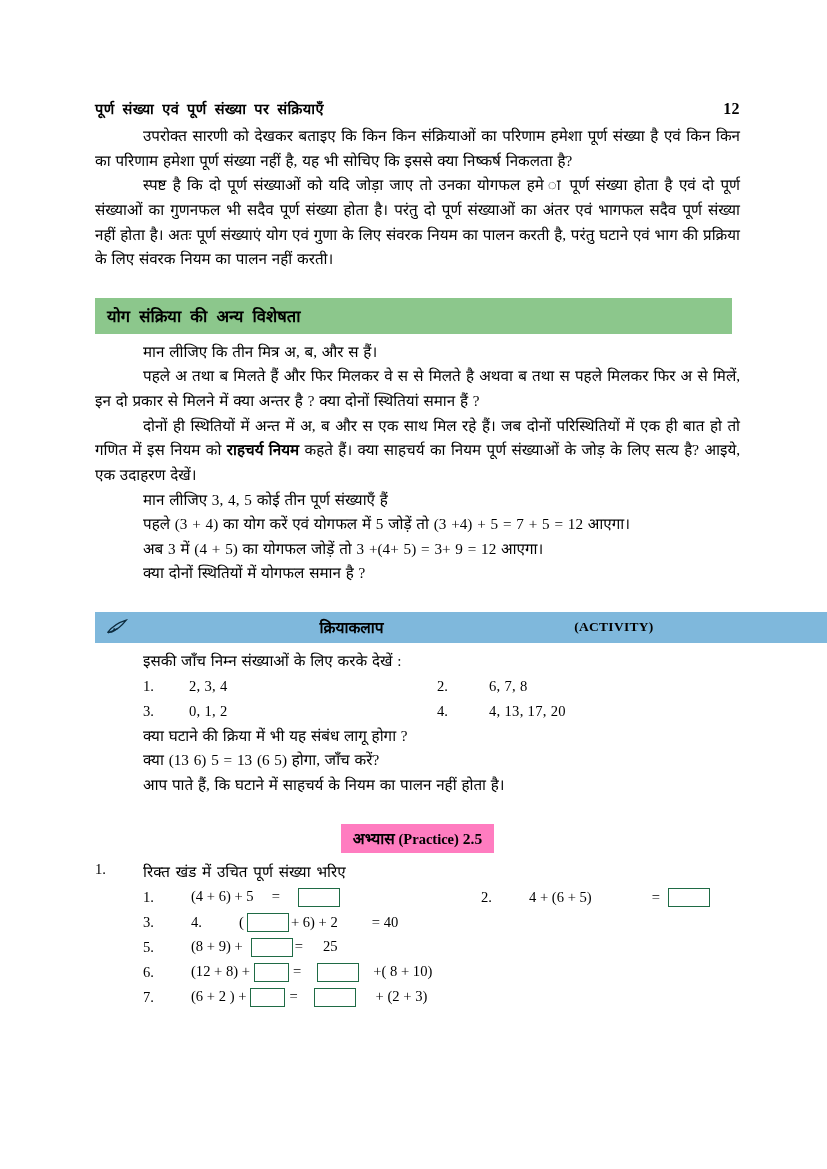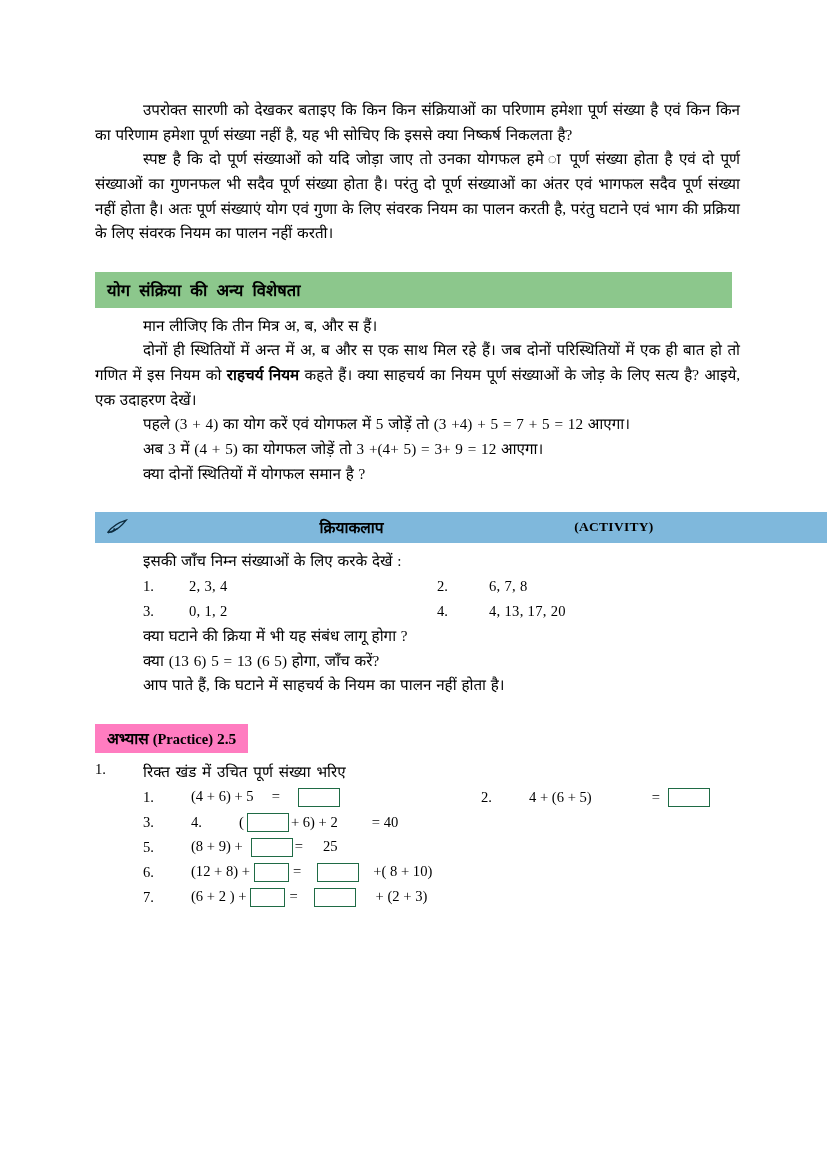--- a/index.html
+++ b/index.html
@@ -88,21 +88,21 @@
     height: 16px;
     flex: 0 0 auto;
   }
   .bar-blue .activity-en { font-size: 13.5px; letter-spacing: 0.3px; }
   .bar-blue .activity-no { font-size: 14.5px; }
 
   .practice-wrap {
     margin-top: 26px;
     margin-bottom: 8px;
     display: flex;
-    justify-content: flex-start;
+    justify-content: center;
   }
   .bar-pink {
     background: #ff7cc0;
     display: inline-block;
     padding: 3px 12px 4px 12px;
     font-weight: bold;
     font-size: 15.5px;
   }
   .bar-pink .practice-en { font-size: 14.5px; }
 
@@ -152,34 +152,40 @@
   }
   .blank-box.wide { width: 40px; }
   .tok { white-space: pre; }
 </style>
 </head>
 <body>
 
 <div class="page">
   <div class="content">
 
+    <div class="running-head">
+      <span class="rh-title">पूर्ण संख्या एवं पूर्ण संख्या पर संक्रियाएँ</span>
+      <span class="rh-page">12</span>
+    </div>
 
     <p class="para indent">उपरोक्त सारणी को देखकर बताइए कि किन  किन संक्रियाओं का परिणाम हमेशा पूर्ण संख्या है एवं किन  किन का परिणाम हमेशा पूर्ण संख्या नहीं है, यह भी सोचिए कि इससे क्या निष्कर्ष निकलता है?</p>
     <p class="para indent">स्पष्ट है कि दो पूर्ण संख्याओं को यदि जोड़ा जाए तो उनका योगफल हमे  ा पूर्ण संख्या होता है एवं दो पूर्ण संख्याओं का गुणनफल भी सदैव पूर्ण संख्या होता है। परंतु दो पूर्ण संख्याओं का अंतर एवं भागफल सदैव पूर्ण संख्या नहीं होता है। अतः पूर्ण संख्याएं योग एवं गुणा के लिए संवरक नियम का पालन करती है, परंतु घटाने एवं भाग की प्रक्रिया के लिए संवरक नियम का पालन नहीं करती।</p>
 
     <div class="bar bar-green">योग संक्रिया की अन्य विशेषता</div>
 
     <div class="sub-block">
       <p class="line">मान लीजिए कि तीन मित्र अ, ब, और स हैं।</p>
     </div>
+    <p class="para indent">पहले अ तथा ब मिलते हैं और फिर मिलकर वे स से मिलते है अथवा ब तथा स पहले मिलकर फिर अ से मिलें, इन दो प्रकार से मिलने में क्या अन्तर है ? क्या दोनों स्थितियां समान हैं ?</p>
     <p class="para indent">
       <span>दोनों ही स्थितियों में अन्त में अ, ब और स एक साथ मिल रहे हैं। जब दोनों परिस्थितियों में एक ही बात हो तो गणित में इस नियम को </span><span class="bold-term">राहचर्य नियम</span><span> कहते हैं। क्या साहचर्य का नियम पूर्ण संख्याओं के जोड़ के लिए सत्य है? आइये, एक उदाहरण देखें।</span>
     </p>
 
     <div class="sub-block">
+      <p class="line">मान लीजिए  3, 4, 5 कोई तीन पूर्ण संख्याएँ हैं</p>
       <p class="line">पहले (3 + 4) का योग करें एवं योगफल में 5 जोड़ें तो (3 +4) + 5 = 7 + 5 = 12 आएगा।</p>
       <p class="line">अब 3 में (4 + 5) का योगफल जोड़ें तो 3 +(4+ 5) = 3+ 9 = 12 आएगा।</p>
       <p class="line">क्या दोनों स्थितियों में योगफल समान है ?</p>
     </div>
 
     <div class="bar bar-blue">
       <span class="quill-icon">
         <svg viewBox="0 0 24 17" width="22" height="16" aria-hidden="true">
           <path d="M1 14 C5 9, 11 4, 21 1 C17 6, 12 11, 5 14 Z" fill="none" stroke="#0d2b3e" stroke-width="1.4"></path>
           <path d="M1 15 L12 10" stroke="#0d2b3e" stroke-width="1.2" fill="none"></path>

